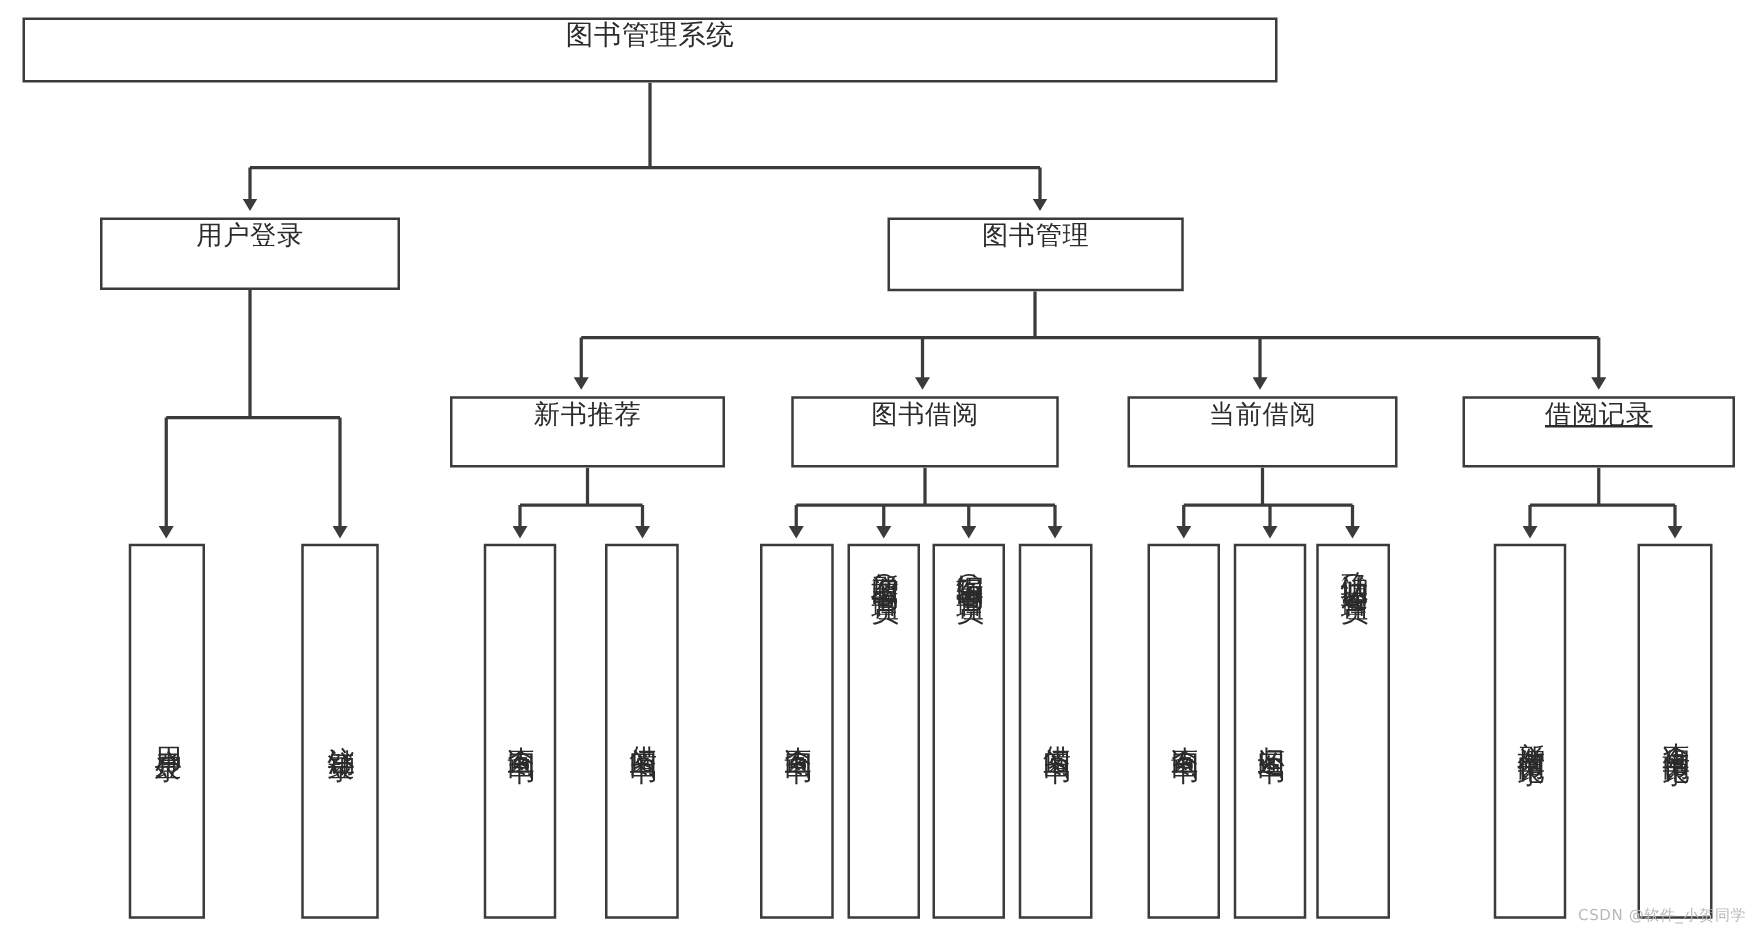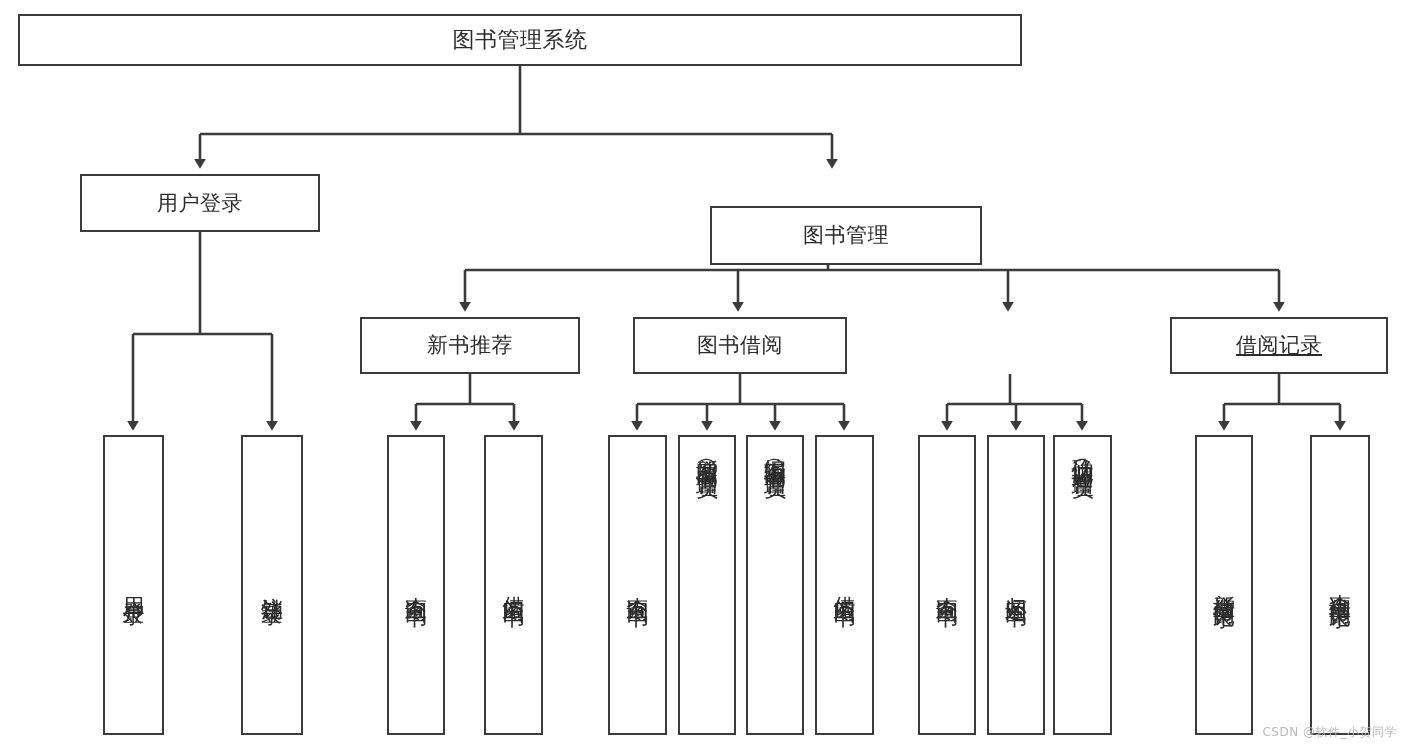--- a/index.html
+++ b/index.html
@@ -24,21 +24,20 @@
     top: 0;
     width: 1405px;
     height: 747px;
   }
   .node {
     position: absolute;
     box-sizing: border-box;
     border: 2.5px solid #3b3b3b;
     background: #ffffff;
     display: flex;
-    align-items: center;
     justify-content: center;
     color: #2b2b2b;
     z-index: 2;
   }
   .node-label {
     display: block;
     text-align: center;
     line-height: 1.18;
     letter-spacing: 0.5px;
     color: #2b2b2b;
@@ -128,32 +127,35 @@
   </svg>
 
   <div class="node root" style="left:18px; top:14px; width:1004px; height:52px;">
     <span class="node-label">图书管理系统</span>
   </div>
 
   <div class="node level2" style="left:80px; top:174px; width:240px; height:58px;">
     <span class="node-label">用户登录</span>
   </div>
 
-  <div class="node level2" style="left:710px; top:174px; width:272px; height:59px;margin-top:32px;">
+  <div class="node level2" style="left:710px; top:174px; width:237px; height:59px;">
     <span class="node-label">图书管理</span>
   </div>
 
   <div class="node level2" style="left:633px; top:317px; width:214px; height:57px;">
     <span class="node-label">图书借阅</span>
   </div>
 
   <div class="node level2" style="left:360px; top:317px; width:220px; height:57px;">
     <span class="node-label">新书推荐</span>
   </div>
 
+  <div class="node level2" style="left:902px; top:317px; width:216px; height:57px;">
+    <span class="node-label">当前借阅</span>
+  </div>
 
   <div class="node level2" style="left:1170px; top:317px; width:218px; height:57px;text-decoration:underline;">
     <span class="node-label">借阅记录</span>
   </div>
 
   <div class="node leaf align-mid" style="left:103px; top:435px; width:61px; height:300px;">
     <span class="node-label">用户登录</span>
   </div>
 
   <div class="node leaf align-mid" style="left:241px; top:435px; width:62px; height:300px;">

